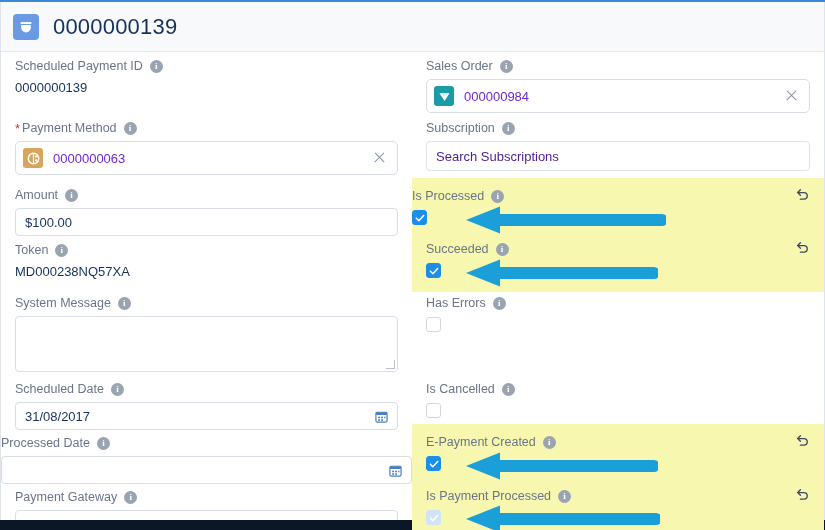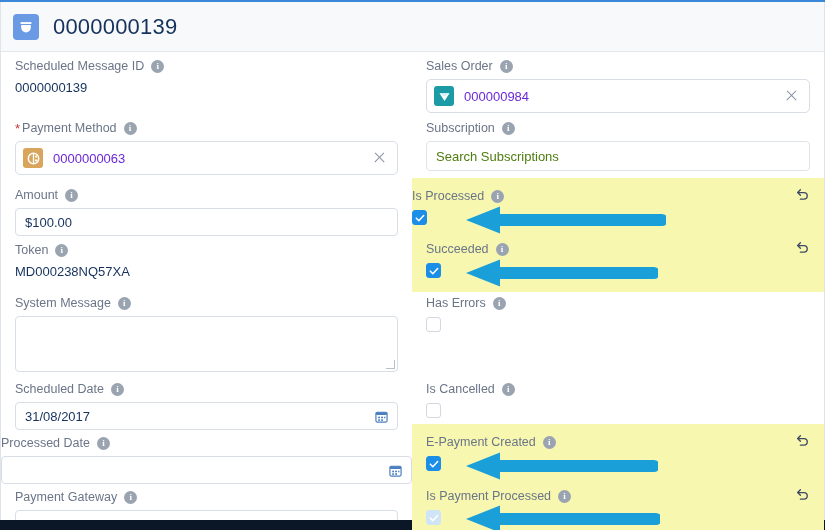--- a/index.html
+++ b/index.html
@@ -125,21 +125,21 @@
     border-radius: 4px;
     background: #ffffff;
     display: flex;
     align-items: center;
     padding: 0 9px;
     font-size: 13px;
     color: #16325c;
     position: relative;
   }
   .f-input.ghost { border-color: #dfe3ea; }
-  .f-input .ph { color: #4d7c0f; }
+  .f-input .ph { color: #4c1d95; }
 
   .f-textarea {
     margin-top: 5px;
     height: 56px;
     border: 1px solid #d8dde6;
     border-radius: 4px;
     background: #ffffff;
     position: relative;
   }
   .f-textarea::after {
@@ -251,21 +251,21 @@
         <path d="M3.2 6.1h9.6v2.6a4.8 4.8 0 0 1-4.8 4.8 4.8 4.8 0 0 1-4.8-4.8z" fill="#ffffff"></path>
       </svg>
     </span>
     <span class="rec-title">0000000139</span>
   </div>
 
   <div class="col col-left">
 
     <div class="field" style="top:6px; padding:0 14px;">
       <div class="f-label">
-        <span>Scheduled Message ID</span>
+        <span>Scheduled Payment ID</span>
         <i class="info-ico">i</i>
       </div>
       <div class="f-static">0000000139</div>
     </div>
 
     <div class="field" style="top:68px; padding:0 14px;">
       <div class="f-label">
         <span class="req-star">*</span>
         <span>Payment Method</span>
         <i class="info-ico">i</i>

